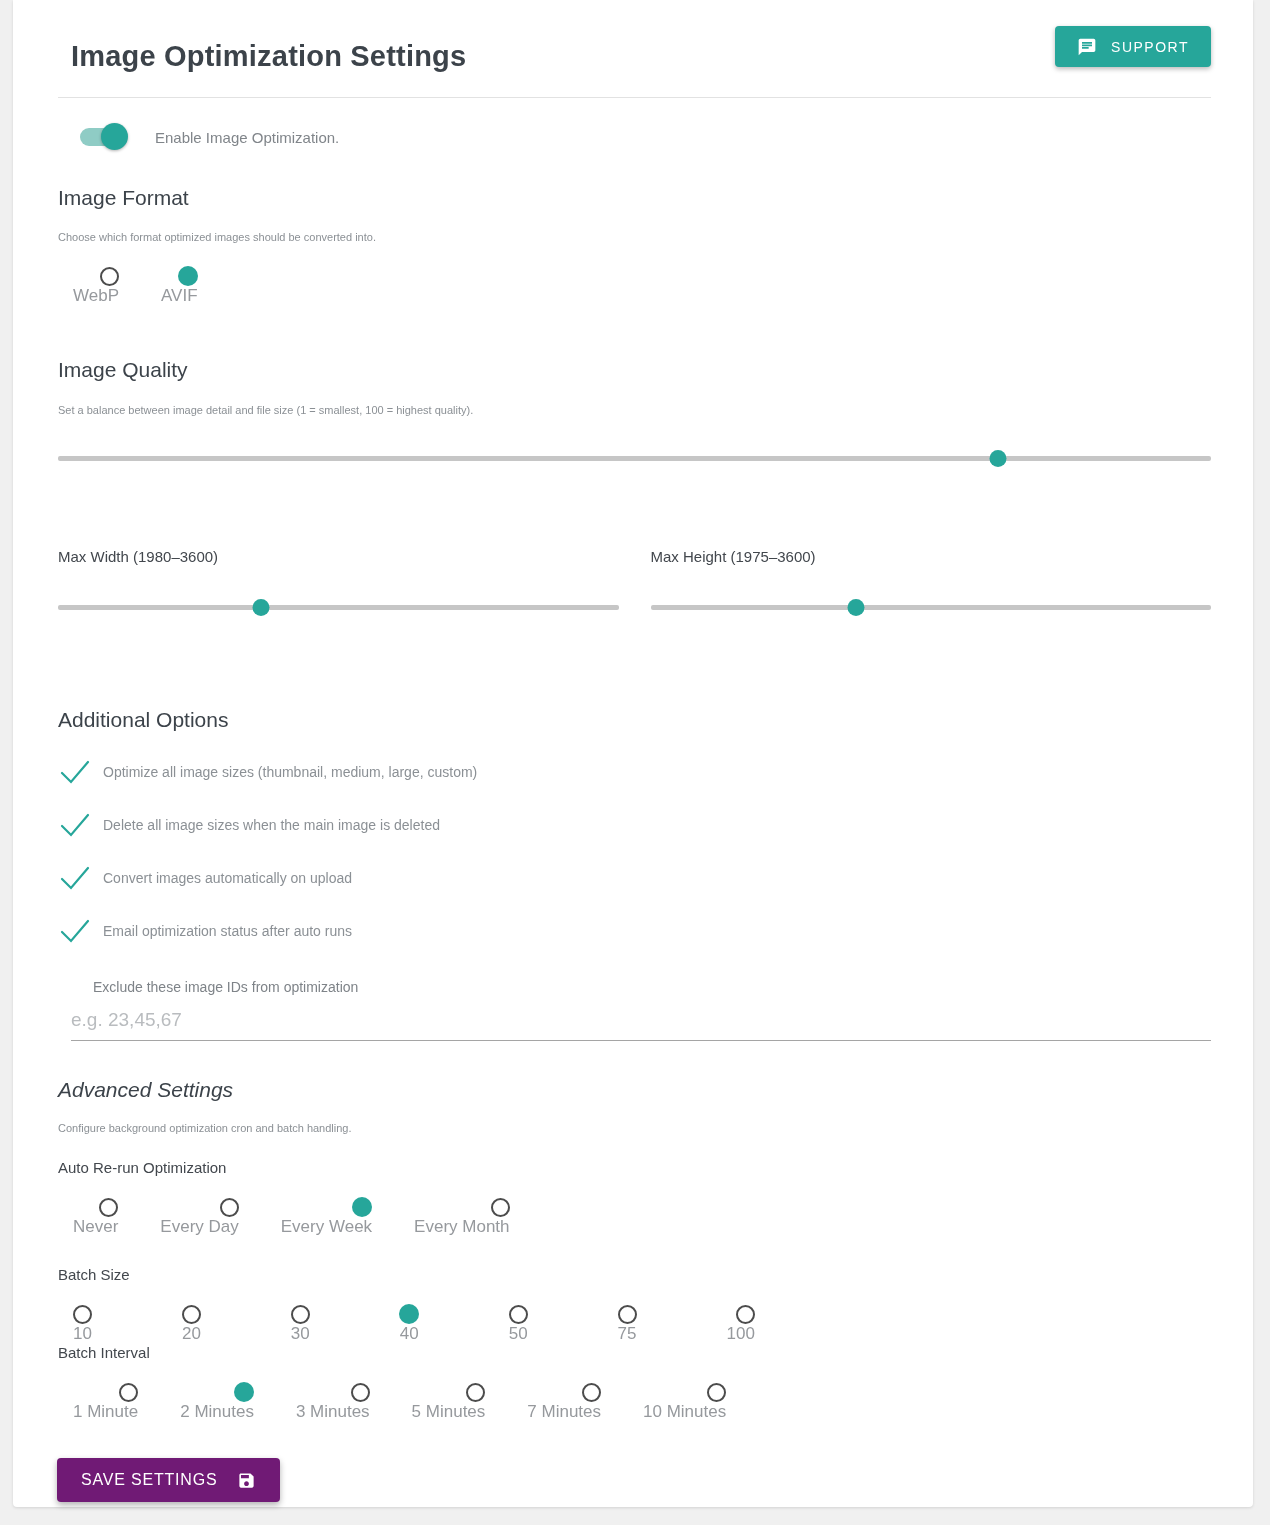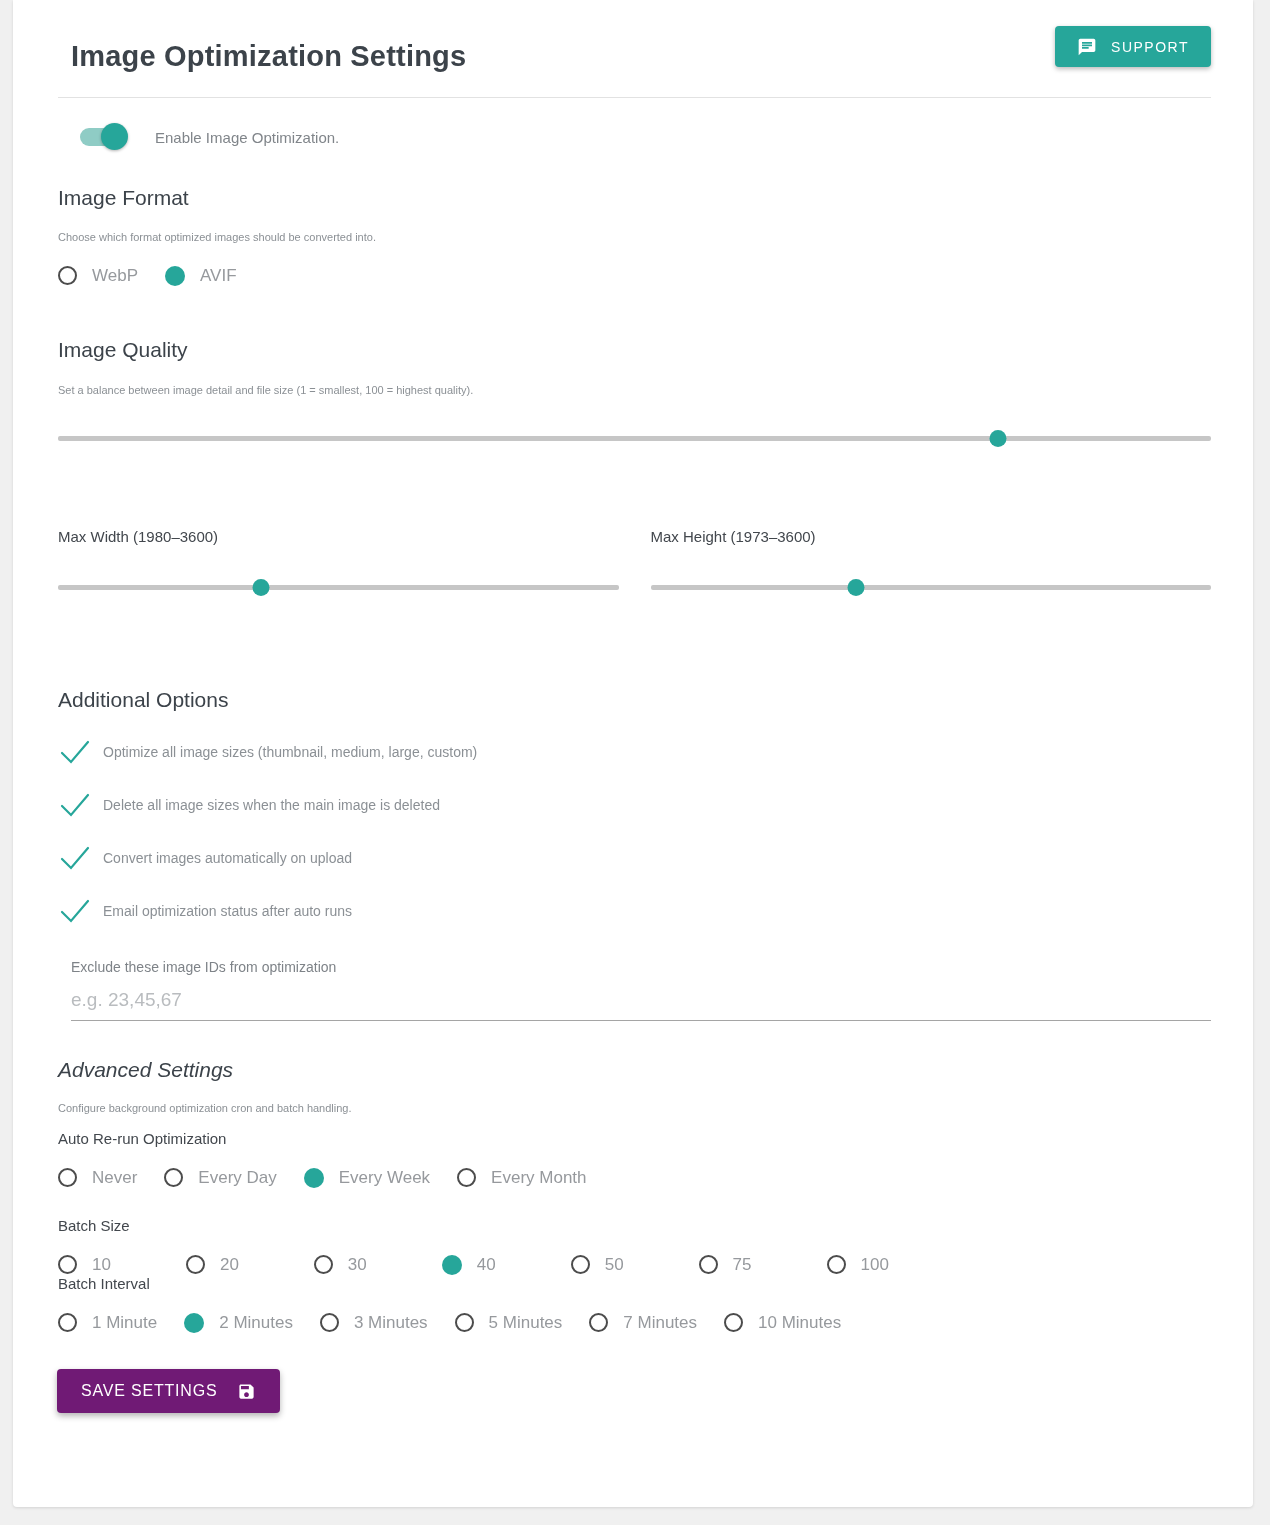--- a/index.html
+++ b/index.html
@@ -42,21 +42,21 @@
   .switch-knob{
     position:absolute;right:-1px;top:-4px;width:27px;height:27px;border-radius:50%;
     background:#26a69a;box-shadow:0 1px 3px rgba(0,0,0,.3);
   }
   .toggle-label{font-size:15px;color:#80858a;}
   
   .section-heading{font-size:21px;color:#3c434a;font-weight:400;margin:0;}
   .section-desc{font-size:11px;color:#8b9095;margin:0;}
   
   .radio-row{display:flex;align-items:center;}
-  .radio-item{display:flex;align-items:flex-start;cursor:pointer;}
+  .radio-item{display:flex;align-items:flex-end;cursor:pointer;flex-direction:column;}
   .radio-circle{
     box-sizing:border-box;width:19px;height:19px;border-radius:50%;
     border:2px solid #4c4c4c;background:#fff;flex:0 0 auto;
   }
   .radio-circle.on{width:20px;height:20px;border:none;background:#26a69a;}
   .radio-label{font-size:17px;color:#96999d;margin-left:15px;}
   .radio-item{margin-right:27px;}
   
   .slider{position:relative;height:18px;}
   .slider-track{position:absolute;left:0;right:0;top:7px;height:5px;background:#c6c6c6;border-radius:2px;}
@@ -65,21 +65,21 @@
     background:#26a69a;transform:translateX(-50%);cursor:pointer;
   }
   .dim-grid{display:grid;grid-template-columns:1fr 1fr;column-gap:32px;}
   .field-label{font-size:15px;color:#42474d;}
   
   .check-item{display:flex;align-items:center;margin-bottom:25px;cursor:pointer;min-height:28px;}
   .check-icon{width:30px;height:26px;flex:0 0 auto;margin-left:2px;}
   .check-label{font-size:14px;color:#8b9095;margin-left:13px;}
   
   .exclude-wrap{margin:34px 0 0 13px;}
-  .exclude-label{font-size:14px;color:#7e8388;}
+  .exclude-label{font-size:14px;color:#7e8388;margin-left:22px;}
   .exclude-input{
     display:block;width:100%;border:none;border-bottom:1px solid #a5a5a5;
     font-size:19px;color:#555;padding:14px 0 9px 0;outline:none;
     font-family:inherit;background:transparent;box-sizing:border-box;
   }
   .exclude-input::placeholder{color:#b9bcbf;}
   
   .adv-group-label{font-size:15px;color:#42474d;}
   
   .save-btn{
@@ -136,21 +136,21 @@
 
   <div class="dim-grid" style="margin-top:81px;">
     <div>
       <div class="field-label">Max Width (1980–3600)</div>
       <div class="slider" style="margin-top:33px;">
         <span class="slider-track"></span>
         <span class="slider-handle" style="left: 36.2%;"></span>
       </div>
     </div>
     <div>
-      <div class="field-label">Max Height (1973–3600)</div>
+      <div class="field-label">Max Height (1975–3600)</div>
       <div class="slider" style="margin-top:33px;">
         <span class="slider-track"></span>
         <span class="slider-handle" style="left: 36.6%;"></span>
       </div>
     </div>
   </div>
 
   <h2 class="section-heading" style="margin-top:92px;">Additional Options</h2>
   <div style="margin-top:26px;">
       <div class="check-item">
@@ -180,21 +180,21 @@
     </div>
 
   <div class="exclude-wrap">
     <div class="exclude-label">Exclude these image IDs from optimization</div>
     <input class="exclude-input" type="text" placeholder="e.g. 23,45,67" style="">
   </div>
 
   <h2 class="section-heading" style="margin-top:37px;font-style:italic;">Advanced Settings</h2>
   <p class="section-desc" style="margin-top:20px;">Configure background optimization cron and batch handling.</p>
 
-  <div class="adv-group-label" style="margin-top:16px;">Auto Re-run Optimization</div>
+  <div class="adv-group-label" style="margin-top:25px;">Auto Re-run Optimization</div>
   <div class="radio-row" style="margin-top:21px;">
       <span class="radio-item">
         <span class="radio-circle"></span>
         <span class="radio-label">Never</span>
       </span>
       <span class="radio-item">
         <span class="radio-circle"></span>
         <span class="radio-label">Every Day</span>
       </span>
       <span class="radio-item">

